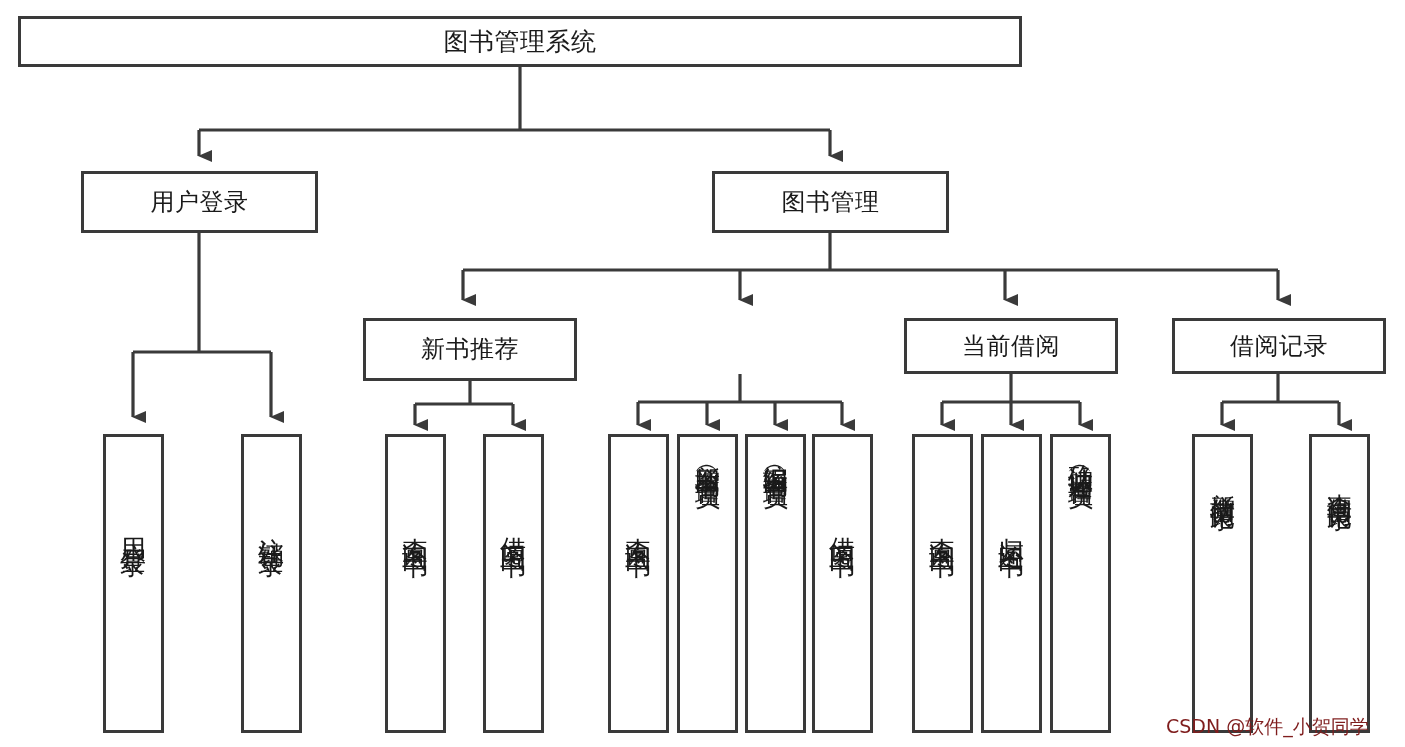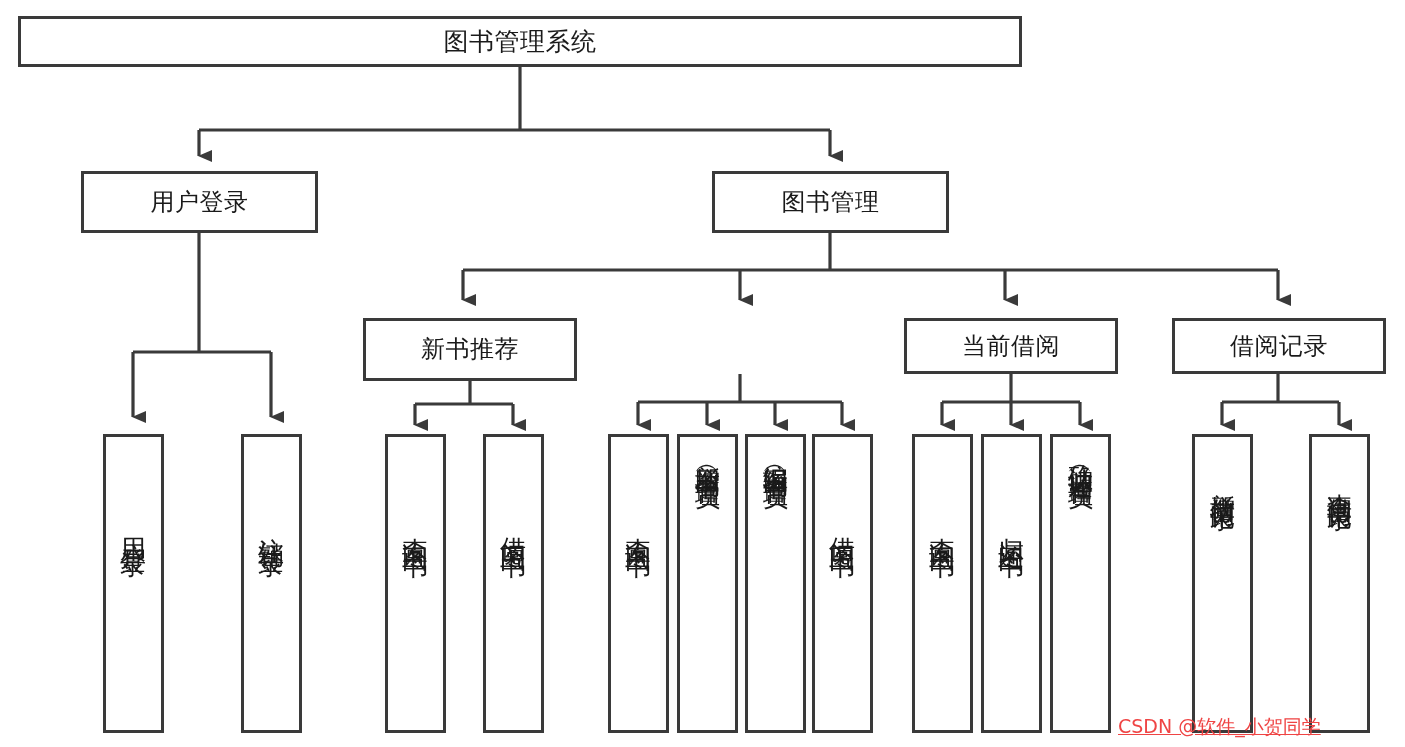--- a/index.html
+++ b/index.html
@@ -64,28 +64,27 @@
     line-height: 1.0;
     letter-spacing: 5px;
     white-space: nowrap;
   }
   .node.v.tall .label {
     font-size: 25px;
     letter-spacing: 3px;
   }
   .watermark {
     position: absolute;
-    left: 1118px;
+    left: 1166px;
     top: 714px;
     font-size: 19px;
-    color: #ef4444;
+    color: #7f1d1d;
     white-space: nowrap;
     z-index: 5;
     font-family: "DejaVu Sans", "Liberation Sans", sans-serif;
-    text-decoration: underline;
   }
 </style>
 </head>
 <body>
 
 <div id="diagram-root">
 
   <svg class="edges" viewBox="0 0 1405 747" xmlns="http://www.w3.org/2000/svg">
     <defs>
       <marker id="arrow" viewBox="0 0 12 14" refX="6" refY="13" markerWidth="12" markerHeight="14" orient="auto-start-reverse" markerUnits="userSpaceOnUse">

